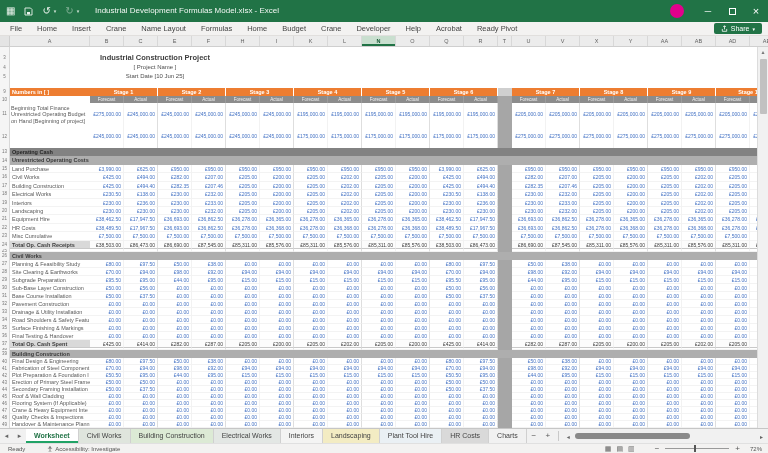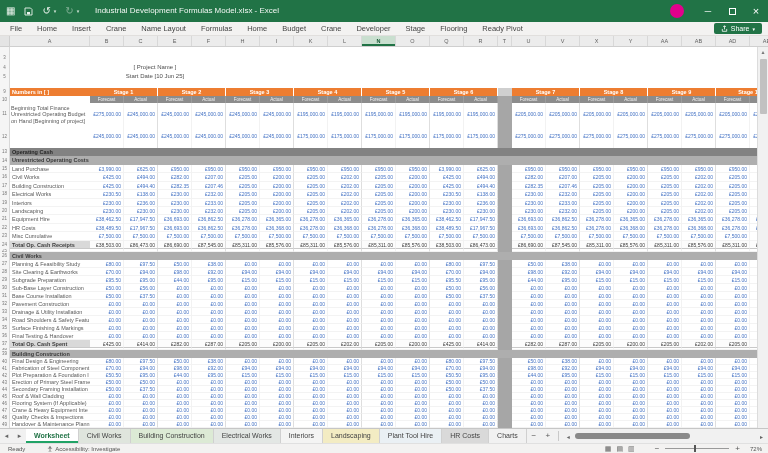--- a/index.html
+++ b/index.html
@@ -119,22 +119,22 @@
         <span class="rtab">File</span>
         <span class="rtab">Home</span>
         <span class="rtab">Insert</span>
         <span class="rtab">Crane</span>
         <span class="rtab">Name Layout</span>
         <span class="rtab">Formulas</span>
         <span class="rtab">Home</span>
         <span class="rtab">Budget</span>
         <span class="rtab">Crane</span>
         <span class="rtab">Developer</span>
-        <span class="rtab">Stage</span>
-        <span class="rtab">Flooring</span>
+        <span class="rtab">Help</span>
+        <span class="rtab">Acrobat</span>
         <span class="rtab">Ready Pivot</span>
       </span>
     <span class="share-btn">
       <svg width="7" height="7" viewBox="0 0 8 8">
           <path d="M4 5V1M2.5 2.3L4 0.8l1.5 1.5" fill="none" stroke="#fff" stroke-width="0.9"></path>
           <path d="M1.5 4.5v2.7h5V4.5" fill="none" stroke="#fff" stroke-width="0.9"></path>
         </svg>
       <span>Share</span>
       <span style="font-size:5px;">▾</span>
     </span>
@@ -165,20 +165,21 @@
       <div class="chcell">AD</div>
       <div class="chcell">AE</div>
     </div>
 
   <div class="grid" id="grid">
       <div class="row blankTop" style="height: 6px; line-height: 6px;">
         <div class="gut"></div>
       </div>
       <div class="row title" style="height: 10px; line-height: 10px;">
         <div class="gut">3</div>
+        <div class="free">Industrial Construction Project</div>
       </div>
       <div class="row title2" style="height: 9px; line-height: 9px;">
         <div class="gut">4</div>
         <div class="free">[ Project Name ]</div>
       </div>
       <div class="row title2" style="height: 9px; line-height: 9px;">
         <div class="gut">5</div>
         <div class="free">Start Date [10 Jun 25]</div>
       </div>
       <div class="row blankTop" style="height: 7px; line-height: 7px;">

